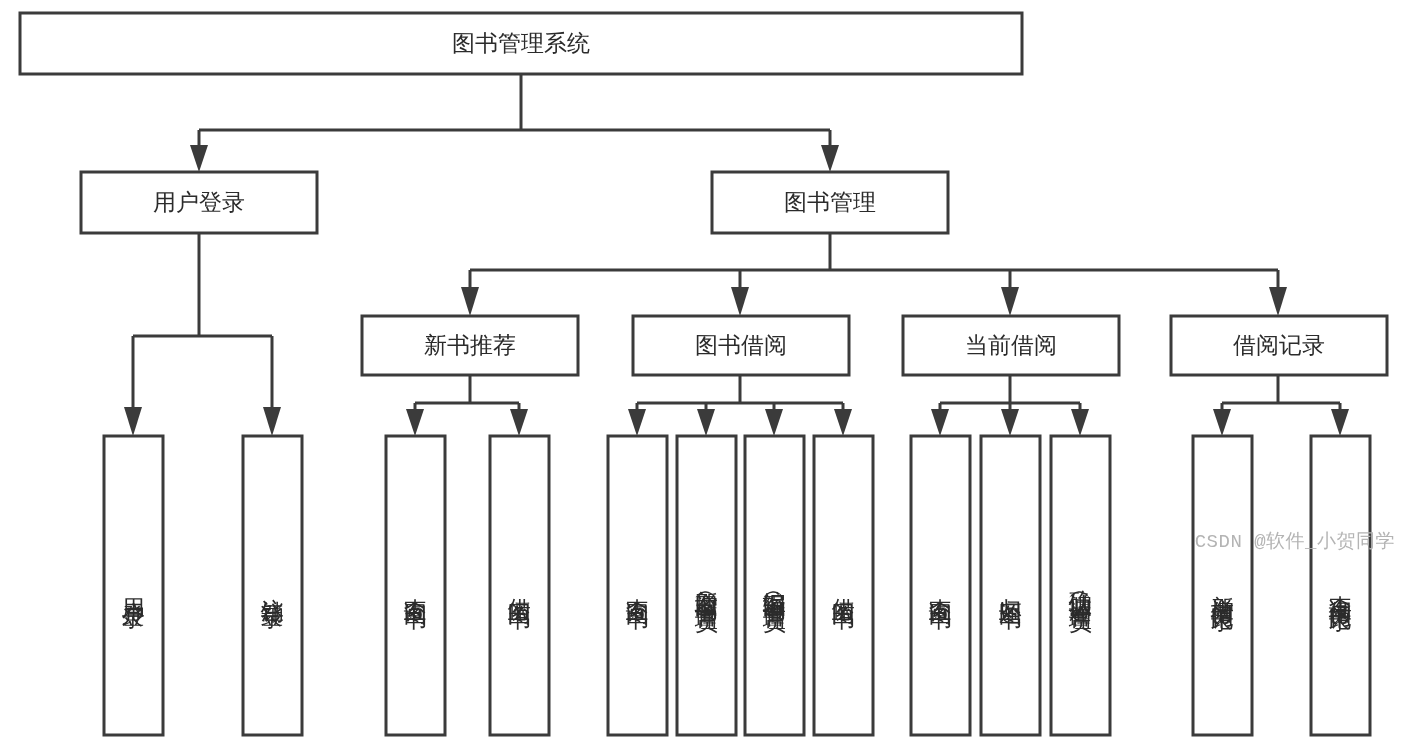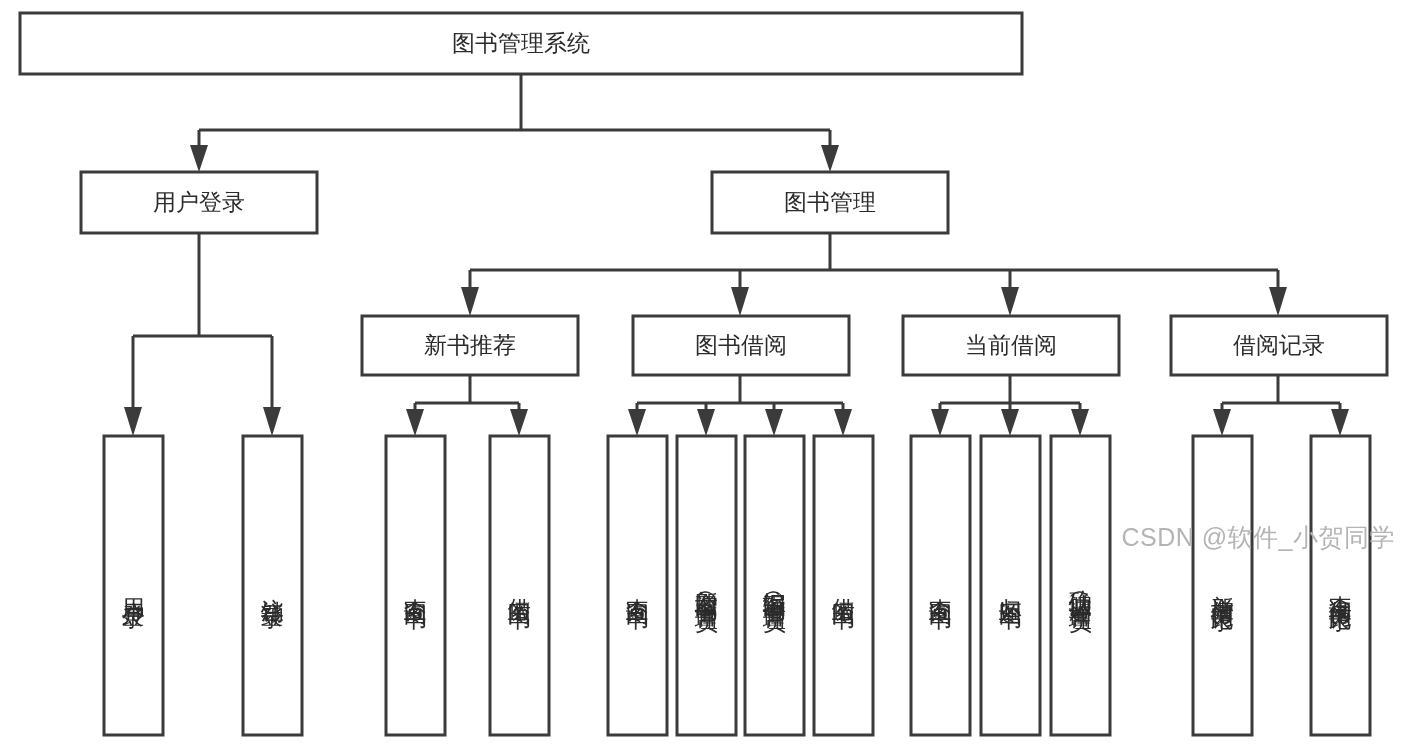--- a/index.html
+++ b/index.html
@@ -59,22 +59,22 @@
     line-height: 1.32;
     letter-spacing: 3px;
     color: #2b2b2b;
     white-space: nowrap;
     pointer-events: none;
   }
   .watermark {
     position: absolute;
     right: 10px;
     bottom: 4px;
-    font-family: Liberation Sans, sans-serif;
-    font-size: 25px;
+    font-family: Liberation Mono, monospace;
+    font-size: 19px;
     color: #b4b4b4;
     letter-spacing: 0.5px;
     white-space: nowrap;
   }
 </style>
 </head>
 <body>
 
 <div id="diagram-root">
 

